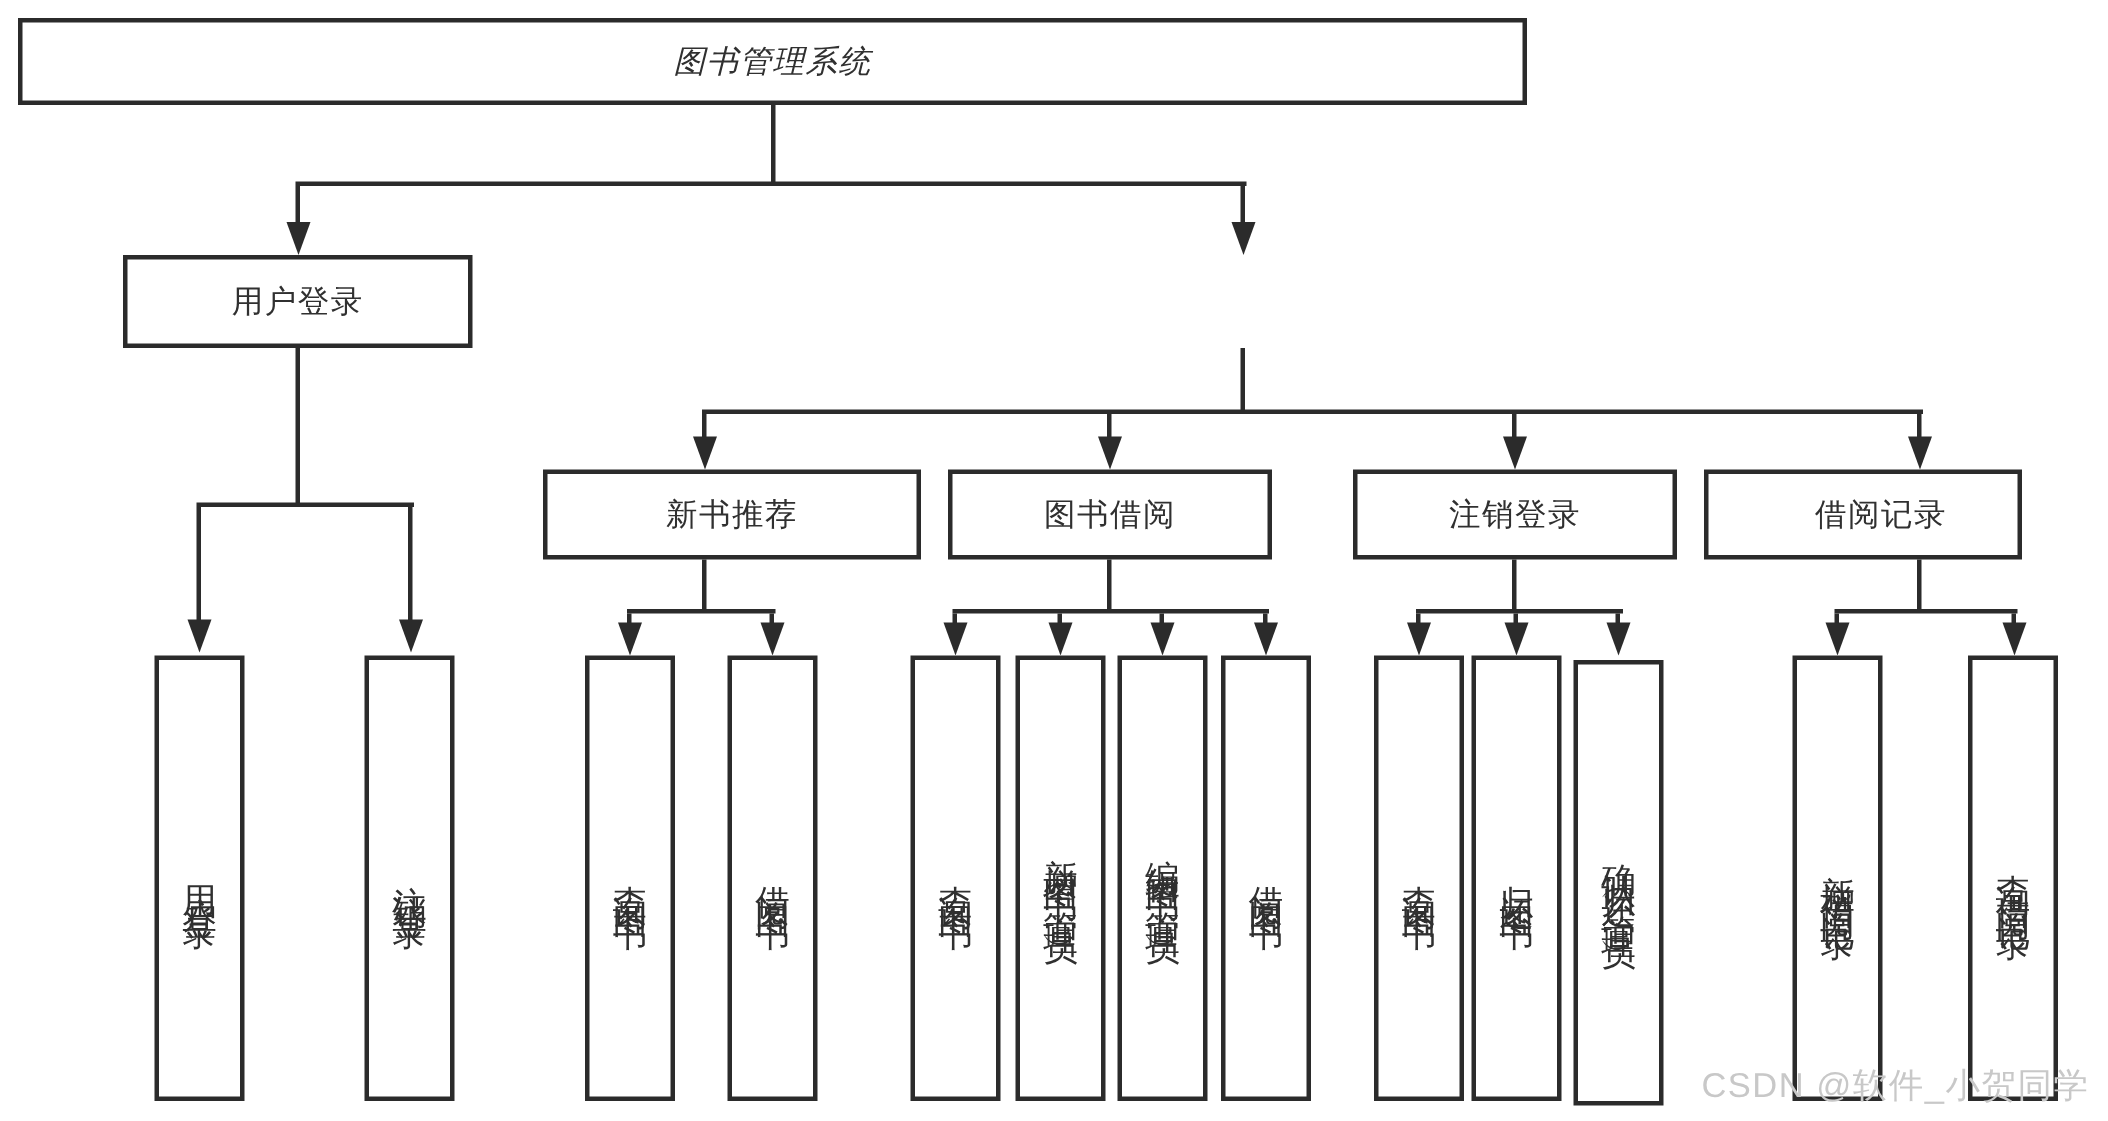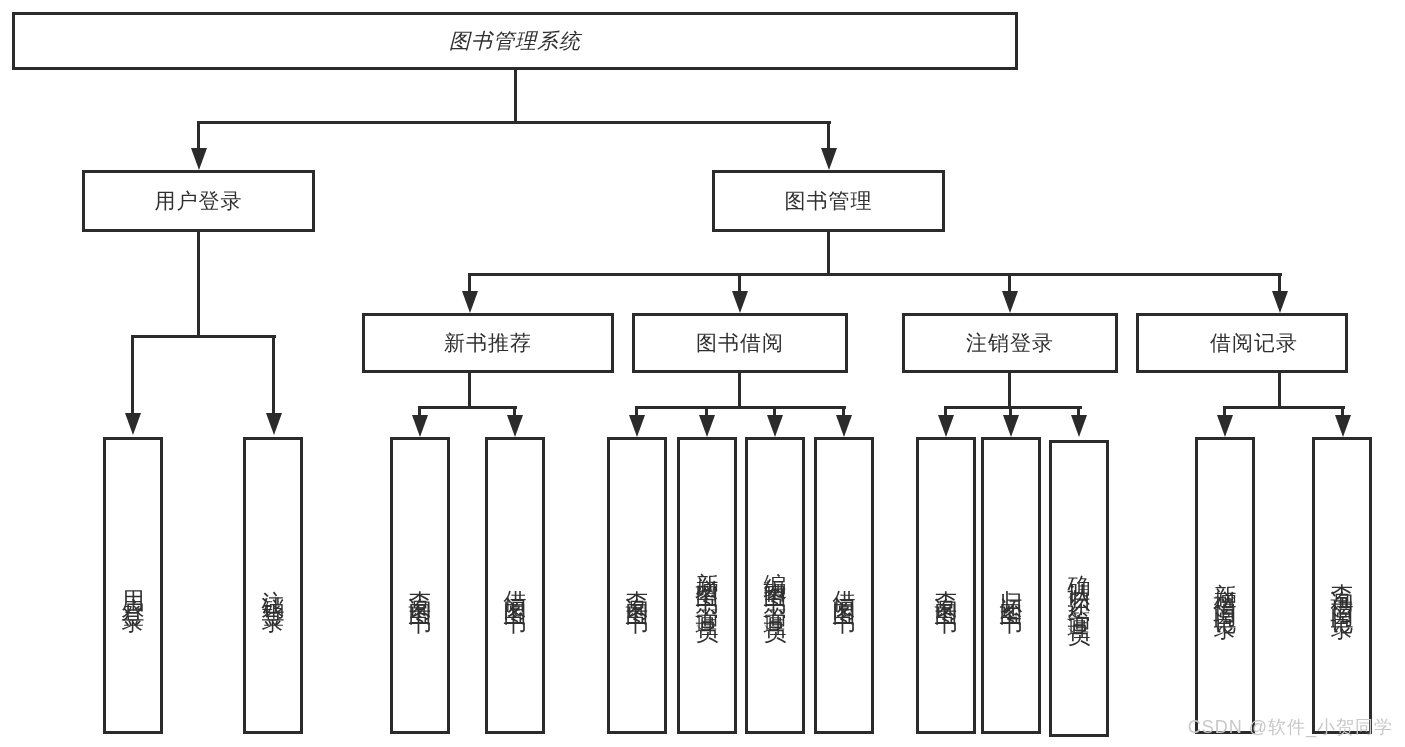--- a/index.html
+++ b/index.html
@@ -30,21 +30,21 @@
     font-size:23px;letter-spacing:7px;color:var(--text);line-height:1;
     white-space:nowrap;
   }
   .ln{position:absolute;background:var(--line);}
   .ar{
     position:absolute;width:0;height:0;
     border-left:8px solid transparent;border-right:8px solid transparent;
     border-top:22px solid var(--line);
   }
   #watermark{
-    position:absolute;right:12px;bottom:8px;font-size:18px;
+    position:absolute;right:12px;bottom:8px;font-size:23px;
     color:var(--wm);letter-spacing:1px;
   }
 </style>
 </head>
 <body>
 
 <div id="stage">
 
   <div class="hbox" style="left:12px;top:12px;width:1006px;height:58px;font-style:italic;">
     <span>图书管理系统</span>
@@ -52,23 +52,20 @@
 
   <div class="ln" style="left:514px;top:70px;width:3px;height:53px;"></div>
   <div class="ln" style="left:197px;top:121px;width:634px;height:3px;"></div>
   <div class="ln" style="left:197px;top:124px;width:3px;height:26px;"></div>
   <div class="ar" style="left:191px;top:148px;"></div>
   <div class="ln" style="left:827px;top:124px;width:3px;height:26px;"></div>
   <div class="ar" style="left:821px;top:148px;"></div>
 
   <div class="hbox" style="left:82px;top:170px;width:233px;height:62px;">
     <span>用户登录</span>
-  </div>
-  <div class="hbox" style="left:712px;top:170px;width:233px;height:62px;">
-    <span>图书管理</span>
   </div>
 
   <div class="ln" style="left:197px;top:232px;width:3px;height:105px;"></div>
   <div class="ln" style="left:131px;top:335px;width:145px;height:3px;"></div>
   <div class="ln" style="left:131px;top:338px;width:3px;height:76px;"></div>
   <div class="ar" style="left:125px;top:413px;"></div>
   <div class="ln" style="left:272px;top:338px;width:3px;height:76px;"></div>
   <div class="ar" style="left:266px;top:413px;"></div>
 
   <div class="ln" style="left:827px;top:232px;width:3px;height:43px;"></div>

